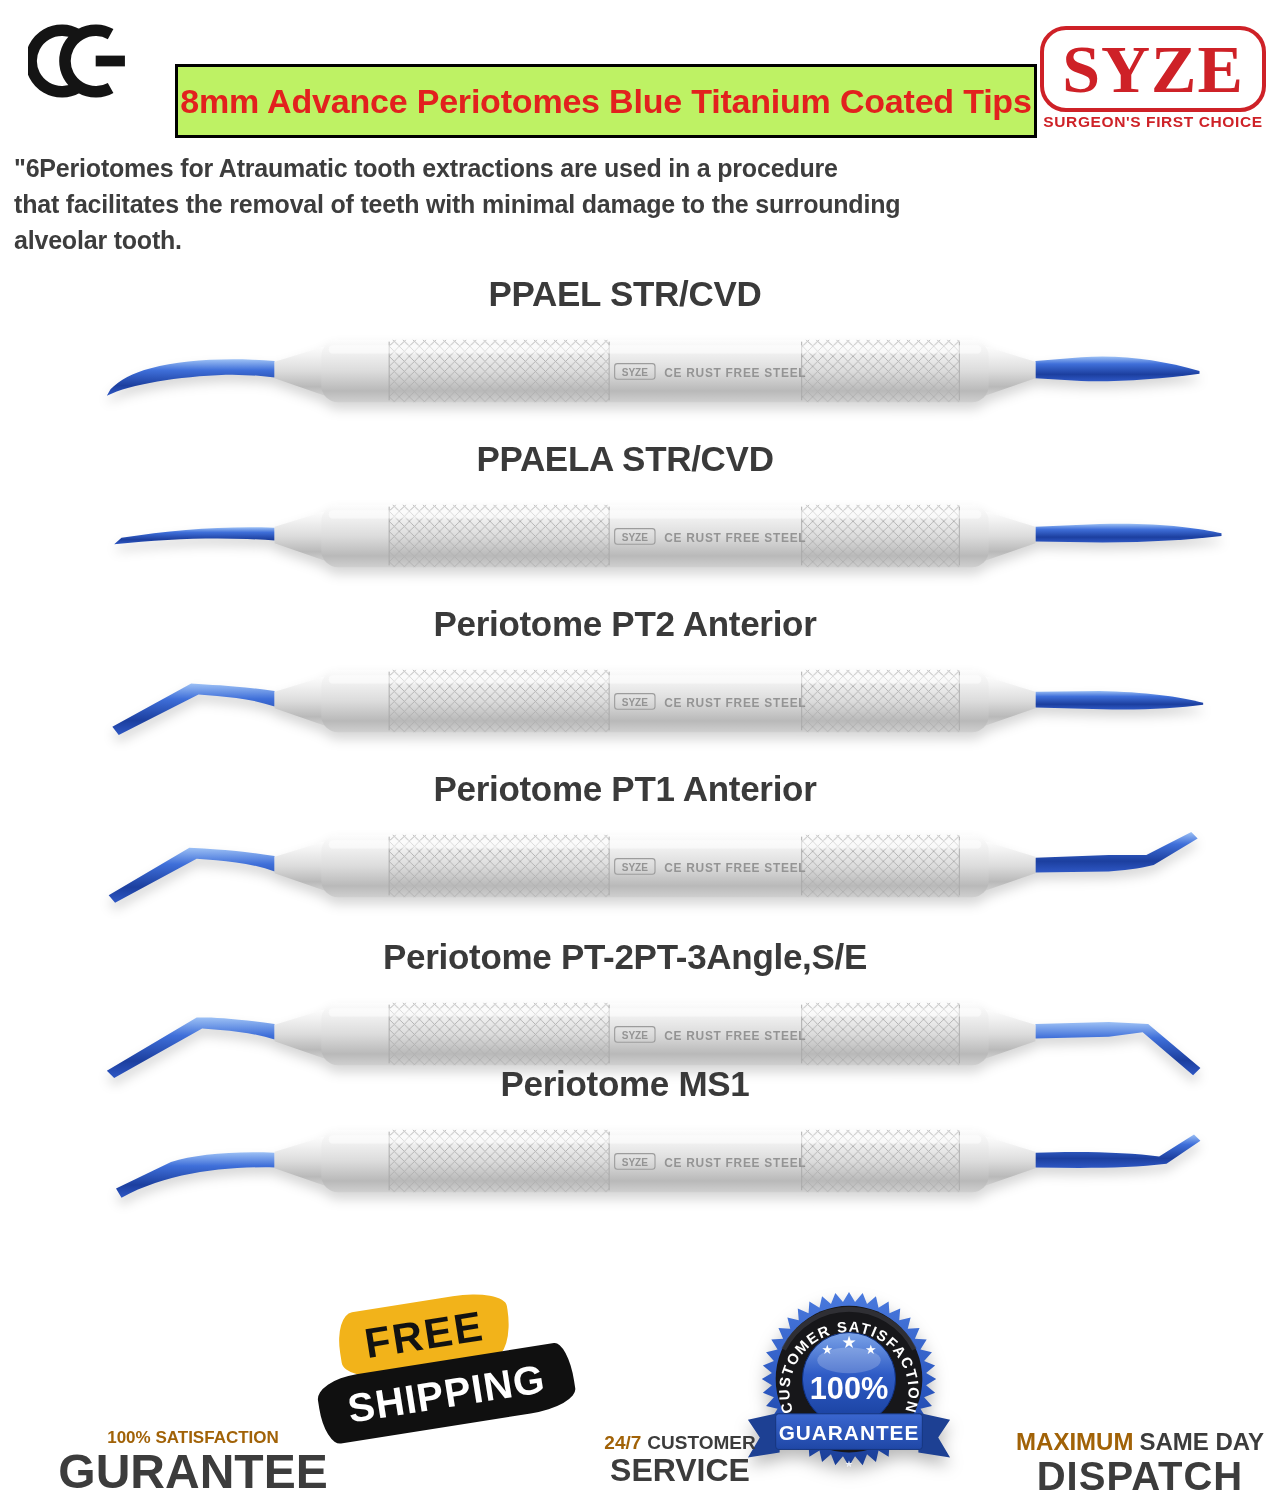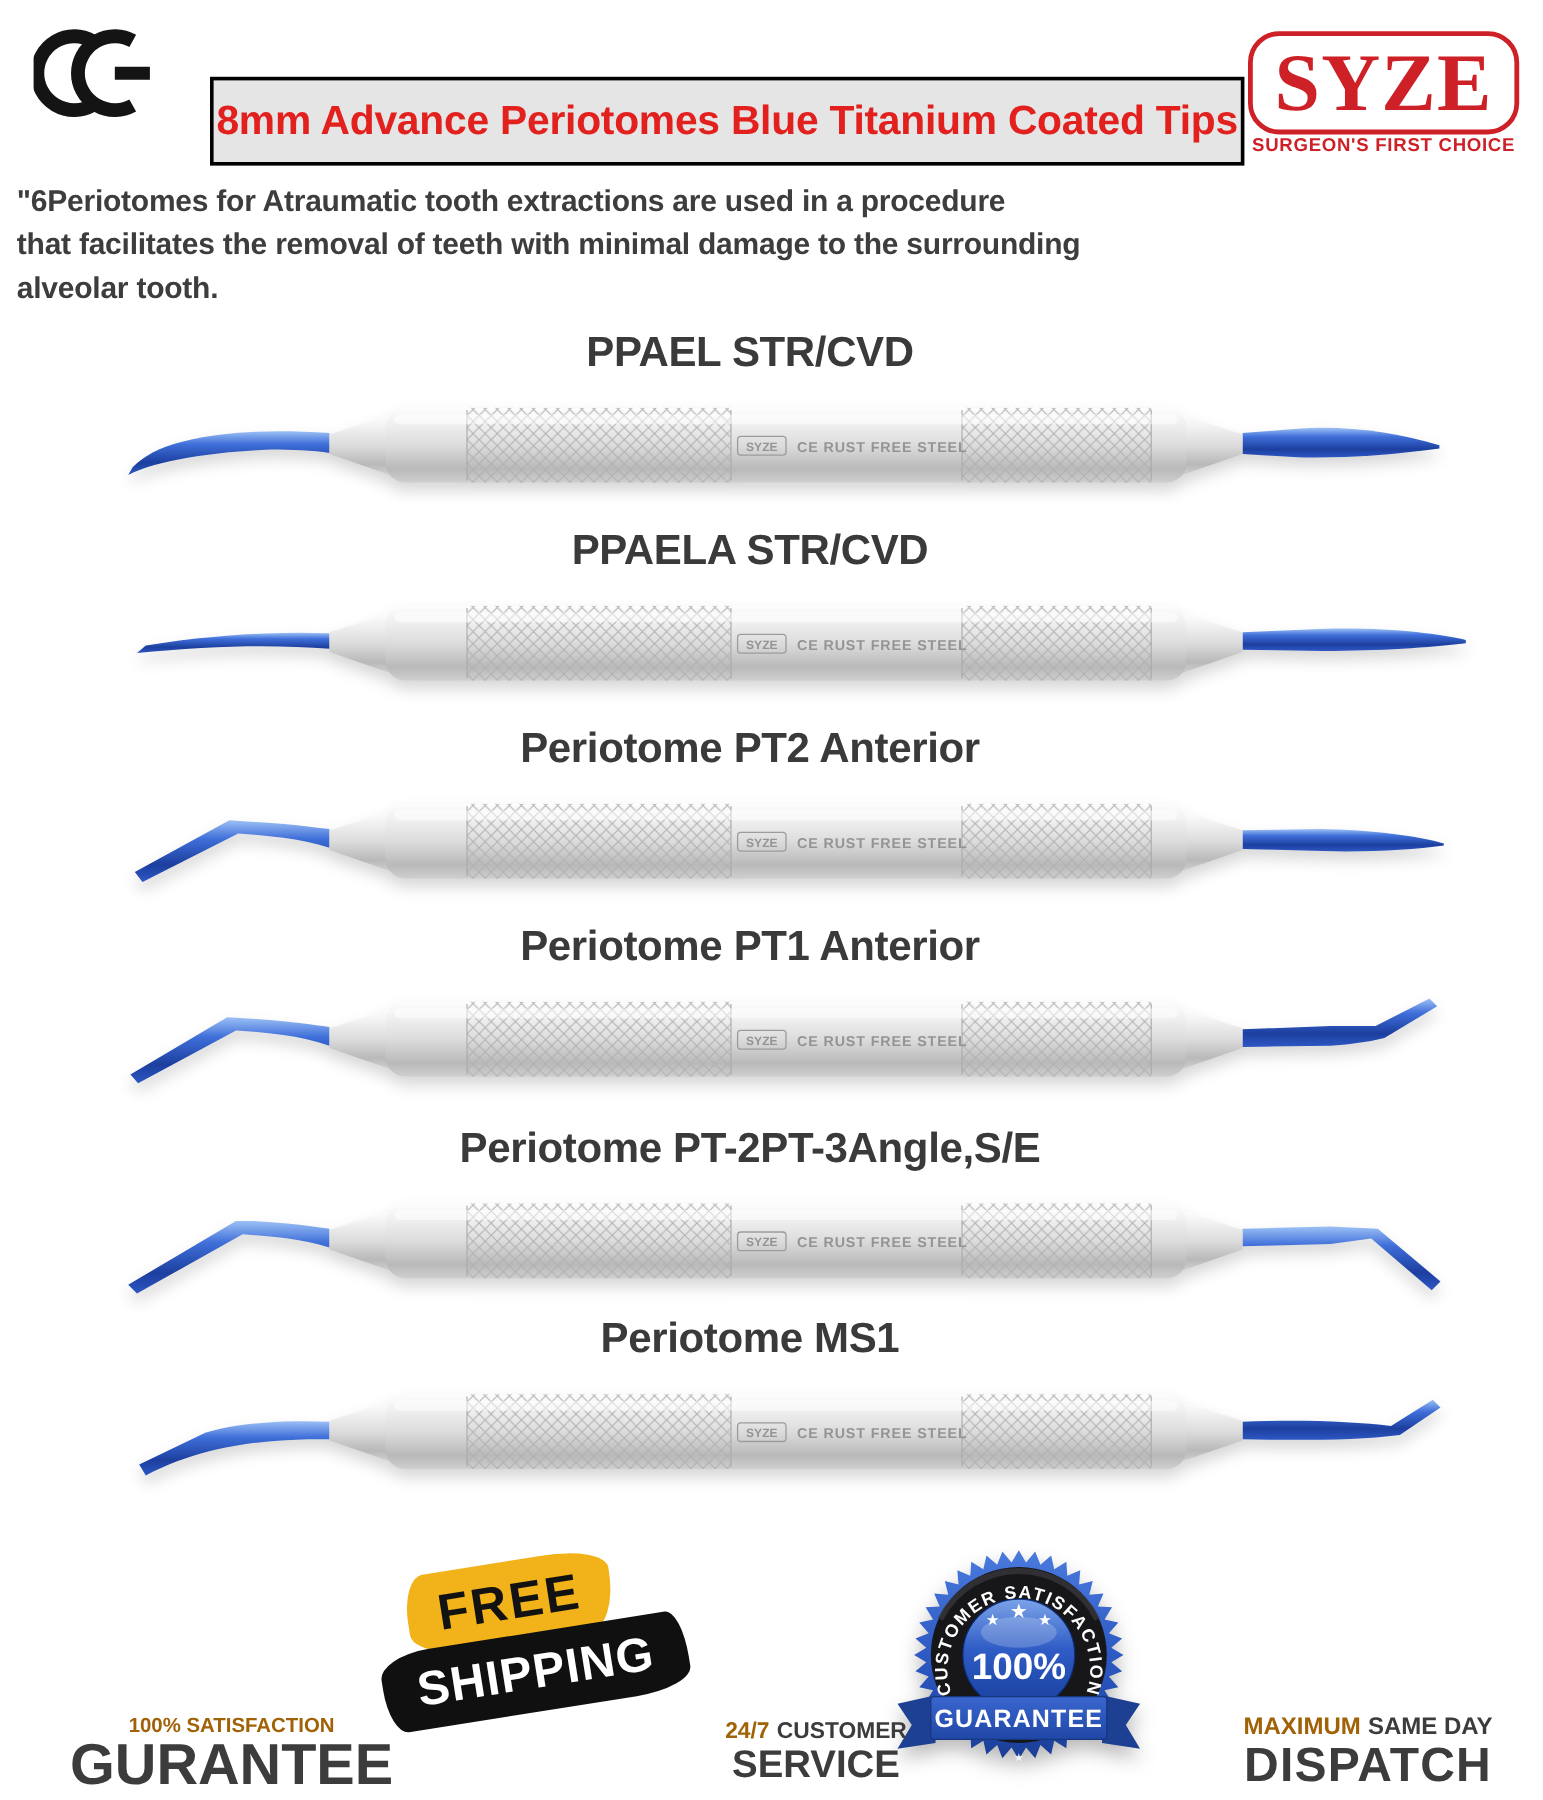--- a/index.html
+++ b/index.html
@@ -7,21 +7,21 @@
   body{
     width:1286px;height:1500px;position:relative;overflow:hidden;
     font-family:"Liberation Sans", sans-serif;
   }
   .abs{position:absolute}
 
   
   .ce-mark{left:28px;top:22px}
   .title-box{
     left:175px;top:64px;width:862px;height:74px;
-    border:3px solid #000;background:#e5e5e5;
+    border:3px solid #000;background:#bef264;
     display:flex;align-items:center;justify-content:center;
   }
   .title-box h1{
     font-size:34px;font-weight:700;color:#e2211e;letter-spacing:-0.2px;white-space:nowrap;
   }
   .brand{left:1040px;top:26px;width:226px;text-align:center}
   .brand-frame{
     border:4px solid #ce2127;border-radius:26px;height:86px;
     display:flex;align-items:center;justify-content:center;
   }
@@ -40,21 +40,21 @@
   .product-row{position:absolute;left:0;width:1230px;text-align:center}
   .product-label{
     font-size:35px;font-weight:700;color:#3a3a3a;line-height:44px;letter-spacing:-0.3px;
     transform:translateX(10px);
   }
   .instrument-slot{width:1286px;height:112px;margin-top:0}
   .instrument{
     display:block;width:1140px;height:110px;margin:0 auto;transform:translateX(12px);
     filter:drop-shadow(0 7px 6px rgba(0,0,0,0.16));
   }
-  .r1{top:272px}.r2{top:437px}.r3{top:602px}.r4{top:767px}.r5{top:935px}.r6{top:1094px}
+  .r1{top:272px}.r2{top:437px}.r3{top:602px}.r4{top:767px}.r5{top:935px}.r6{top:1062px}
 
   
   .free-shipping{left:318px;top:1300px;width:280px;height:160px;transform:rotate(-2deg)}
   .fs-free{
     width:172px;height:68px;margin-left:22px;background:#f2b31a;
     border-radius:18px 52px 22px 46px / 38px 18px 46px 20px;
     transform:rotate(-7deg);
     display:flex;align-items:center;justify-content:center;
     color:#121212;font-size:42px;font-weight:800;letter-spacing:2px;
   }
@@ -72,21 +72,21 @@
   .note-accent{font-weight:700;color:#a16207}
   .note-dark{font-weight:700;color:#3c3c3c}
   .note-main{font-weight:800;color:#3c3c3c;line-height:1.02}
   .satisfaction{left:58px;top:1428px;width:270px}
   .satisfaction .note-top{font-size:17px}
   .satisfaction .note-main{font-size:48px}
   .service{left:545px;top:1432px;width:270px}
   .service .note-top{font-size:19px}
   .service .note-main{font-size:32px}
   .dispatch{left:1000px;top:1428px;width:280px}
-  .dispatch .note-top{font-size:20px}
+  .dispatch .note-top{font-size:24px}
   .dispatch .note-main{font-size:40px;letter-spacing:1px}
   .sp{display:inline-block;width:6px}
 </style>
 </head>
 <body>
 
 <svg class="abs ce-mark" width="100" height="78" viewBox="0 0 130 100">
   <path d="M63.4,15 A40,40 0 1 0 63.4,85" stroke="#141414" stroke-width="15" fill="none"></path>
   <path d="M107.4,15 A40,40 0 1 0 107.4,85" stroke="#141414" stroke-width="15" fill="none"></path>
   <path d="M88,50 H126" stroke="#141414" stroke-width="14" fill="none"></path>

